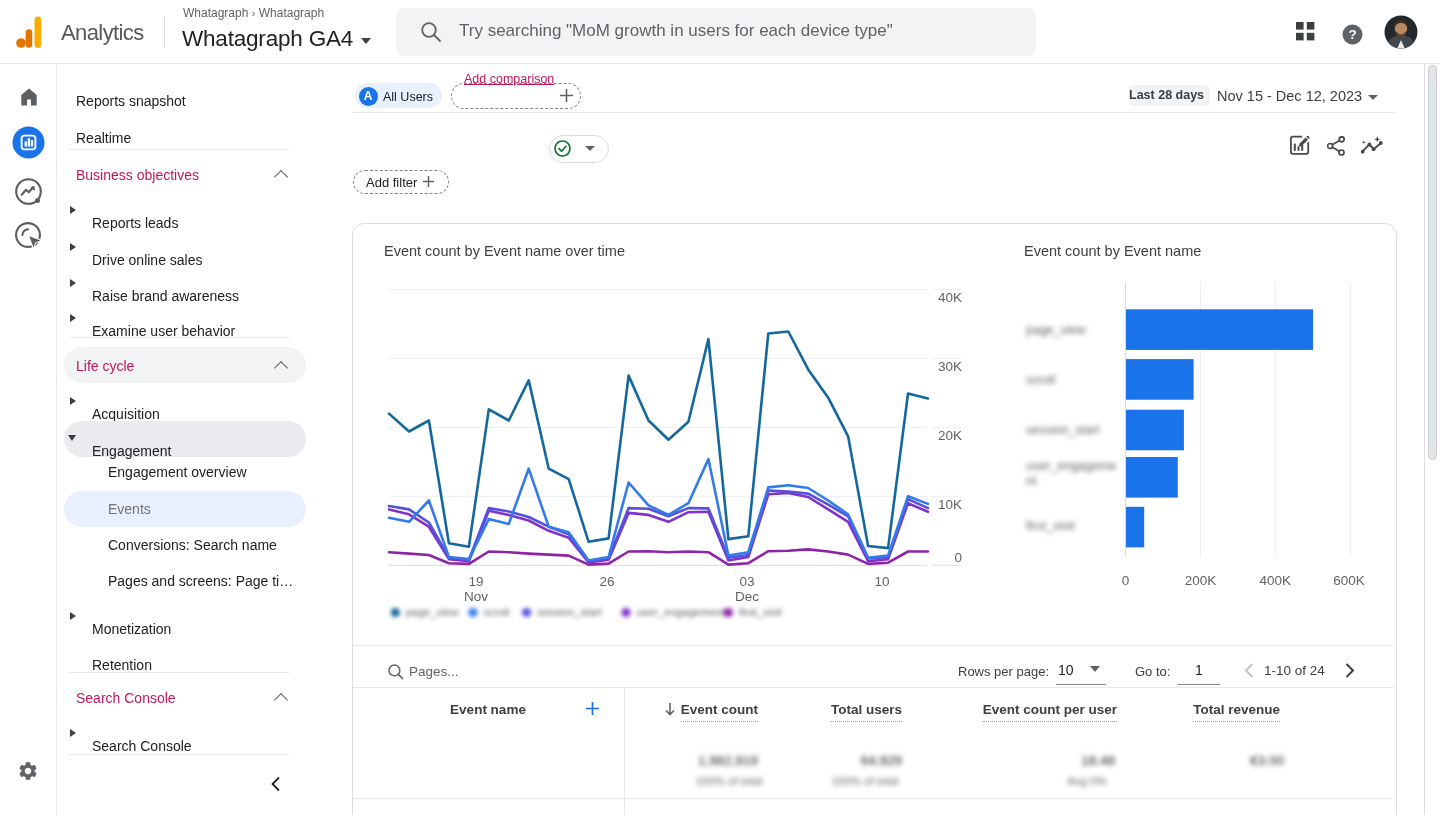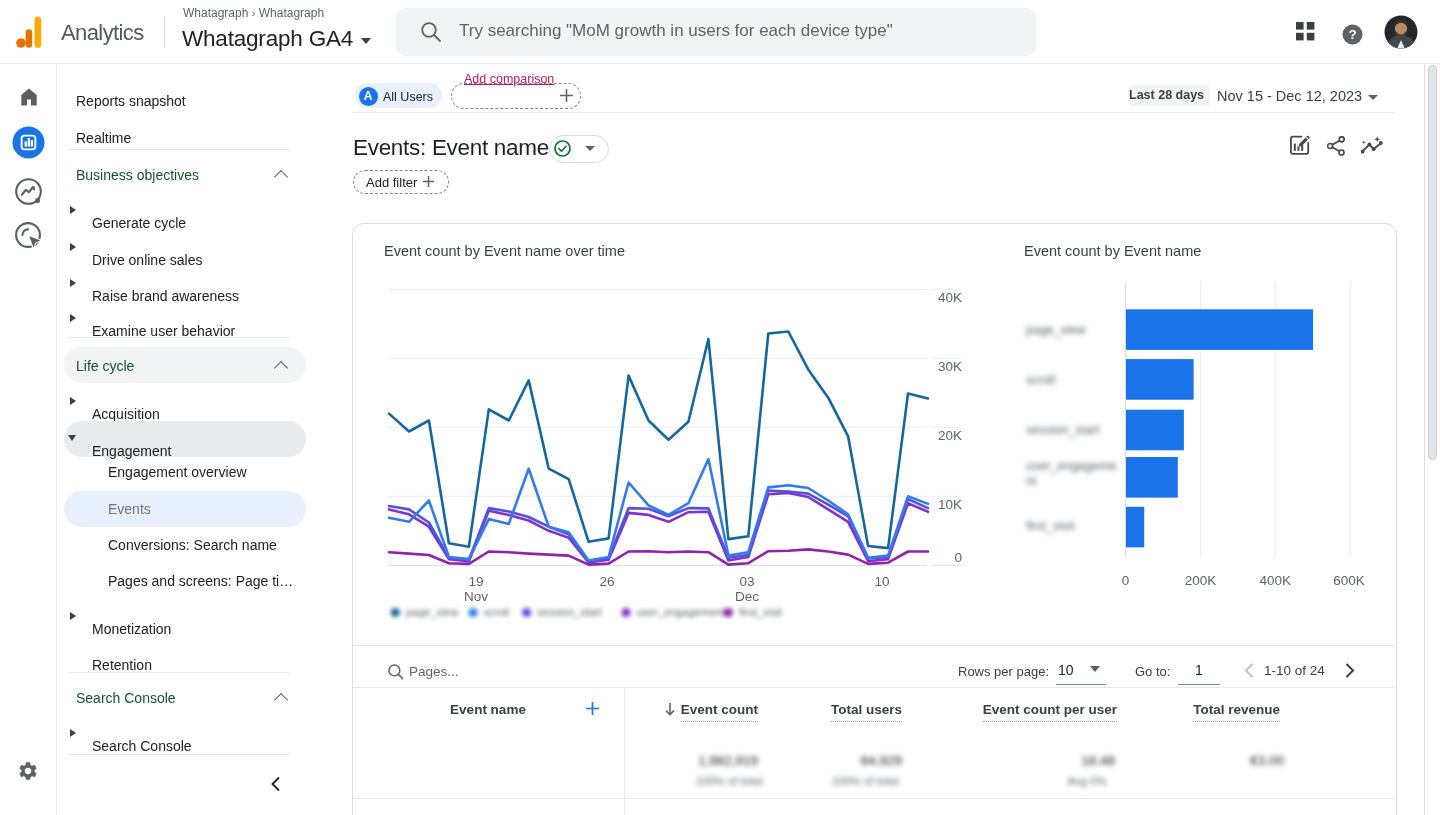--- a/index.html
+++ b/index.html
@@ -1,21 +1,21 @@
 <!DOCTYPE html>
 <html><head>
 <meta charset="utf-8">
 <style>
 html,body{margin:0;padding:0;}
 body{width:1440px;height:815px;overflow:hidden;background:#fff;font-family:"Liberation Sans",sans-serif;-webkit-font-smoothing:antialiased;}
 .abs{position:absolute;}
 .page{position:relative;width:1440px;height:815px;overflow:hidden;background:#fff;}
 .hdiv{position:absolute;height:1px;background:#e8eaed;}
 .navitem{position:absolute;left:92px;font-size:14px;color:#202124;white-space:nowrap;margin-top:12px;}
-.navhead{position:absolute;left:76px;font-size:14px;color:#14532d;white-space:nowrap;}
+.navhead{position:absolute;left:76px;font-size:14px;color:#be185d;white-space:nowrap;}
 .subitem{position:absolute;left:108px;font-size:14px;color:#202124;white-space:nowrap;}
 .tri{position:absolute;width:0;height:0;border-top:4.5px solid transparent;border-bottom:4.5px solid transparent;border-left:6px solid #3c4043;}
 .trid{position:absolute;width:0;height:0;border-left:4.5px solid transparent;border-right:4.5px solid transparent;border-top:6px solid #3c4043;}
 .chev{position:absolute;width:9px;height:9px;border-left:1.7px solid #5f6368;border-top:1.7px solid #5f6368;transform:rotate(45deg);}
 .blur{filter:blur(2.4px);}
 .blur2{filter:blur(2.2px);}
 </style>
 </head>
 <body>
 <div class="page">
@@ -89,21 +89,21 @@
 <svg class="abs" style="left:17px;top:760px;" width="22" height="22" viewBox="0 0 24 24">
   <path fill="#5f6368" d="M19.14 12.94c.04-.3.06-.61.06-.94 0-.32-.02-.64-.07-.94l2.03-1.58c.18-.14.23-.41.12-.61l-1.92-3.32c-.12-.22-.37-.29-.59-.22l-2.39.96c-.5-.38-1.03-.7-1.62-.94l-.36-2.54c-.04-.24-.24-.41-.48-.41h-3.84c-.24 0-.43.17-.47.41l-.36 2.54c-.59.24-1.13.57-1.62.94l-2.39-.96c-.22-.08-.47 0-.59.22L2.74 8.87c-.12.21-.08.47.12.61l2.03 1.58c-.05.3-.09.63-.09.94s.02.64.07.94l-2.03 1.58c-.18.14-.23.41-.12.61l1.92 3.32c.12.22.37.29.59.22l2.39-.96c.5.38 1.03.7 1.62.94l.36 2.54c.05.24.24.41.48.41h3.84c.24 0 .44-.17.47-.41l.36-2.54c.59-.24 1.13-.56 1.62-.94l2.39.96c.22.08.47 0 .59-.22l1.92-3.32c.12-.22.07-.47-.12-.61l-2.01-1.58zM12 15.6c-1.98 0-3.6-1.62-3.6-3.6s1.62-3.6 3.6-3.6 3.6 1.62 3.6 3.6-1.62 3.6-3.6 3.6z"></path>
 </svg>
 
 <div class="navitem" style="left:76px;top:81px;">Reports snapshot</div>
 <div class="navitem" style="left:76px;top:117.5px;">Realtime</div>
 <div class="hdiv" style="left:68px;top:149px;width:222px;"></div>
 <div class="navhead" style="top:167px;">Business objectives</div>
 <div class="chev" style="left:276px;top:172px;"></div>
 <div class="tri" style="left:70px;top:206px;"></div>
-    <div class="navitem" style="top:203px;">Generate cycle</div>
+    <div class="navitem" style="top:203px;">Reports leads</div>
 <div class="tri" style="left:70px;top:243px;"></div>
     <div class="navitem" style="top:240px;">Drive online sales</div>
 <div class="tri" style="left:70px;top:278.5px;"></div>
     <div class="navitem" style="top:275.5px;">Raise brand awareness</div>
 <div class="tri" style="left:70px;top:314px;"></div>
     <div class="navitem" style="top:311px;">Examine user behavior</div>
 <div class="hdiv" style="left:68px;top:337px;width:222px;"></div>
 <div class="abs" style="left:64px;top:347px;width:242px;height:36px;background:#f1f3f4;border-radius:18px;"></div>
 <div class="navhead" style="top:358px;">Life cycle</div>
 <div class="chev" style="left:276px;top:363px;"></div>
@@ -137,21 +137,20 @@
 <div class="abs" style="left:451px;top:83px;width:128px;height:24px;border:1px dashed #80868b;border-radius:13px;"></div>
 <div class="abs" style="left:464px;top:72px;font-size:12.5px;color:#be185d;text-decoration:underline;">Add comparison</div>
 <svg class="abs" style="left:560px;top:89px;" width="13" height="13" viewBox="0 0 13 13">
       <path d="M6.5 0 V13 M0 6.5 H13" stroke="#5f6368" stroke-width="1.6"></path>
     </svg>
 <div class="abs" style="left:1129px;top:85px;width:81px;height:21px;background:#f1f3f4;border-radius:4px;text-align:left;line-height:21px;font-size:12.5px;font-weight:bold;color:#3c4043;">Last 28 days</div>
 <div class="abs" style="left:1217px;top:88px;font-size:14.5px;color:#3c4043;">Nov 15 - Dec 12, 2023</div>
 <div class="trid" style="left:1368px;top:95px;border-left-width:5px;border-right-width:5px;border-top-width:5.5px;border-top-color:#5f6368;"></div>
 <div class="hdiv" style="left:352px;top:112px;width:1043px;"></div>
 
-<div class="abs" style="left:353px;top:135px;font-size:22.5px;color:#1f2124;letter-spacing:-0.3px;">Events: Event name</div>
 <div class="abs" style="left:549px;top:135px;width:58px;height:26px;border:1px solid #dadce0;border-radius:14px;"></div>
 <svg class="abs" style="left:554px;top:140px;" width="17" height="17" viewBox="0 0 17 17">
   <circle cx="8.5" cy="8.5" r="7.5" fill="none" stroke="#137333" stroke-width="1.7"></circle>
   <path d="M5 8.7 L7.5 11.2 L12 6.3" fill="none" stroke="#137333" stroke-width="1.7" stroke-linecap="round" stroke-linejoin="round"></path>
 </svg>
 <div class="trid" style="left:585px;top:146px;border-left-width:5px;border-right-width:5px;border-top-width:5.5px;border-top-color:#5f6368;"></div>
 <svg class="abs" style="left:1289px;top:134px;" width="22" height="22" viewBox="0 0 22 22">
   <path fill="none" stroke="#47494d" stroke-width="1.8" d="M13.2 2.6 H3.6 A1.7 1.7 0 0 0 1.9 4.3 V18.1 A1.7 1.7 0 0 0 3.6 19.8 H17.5 A1.7 1.7 0 0 0 19.2 18.1 V8.2"></path>
   <rect x="4.8" y="9.6" width="2" height="7.2" fill="#47494d"></rect>
   <rect x="8.5" y="12.3" width="2" height="4.5" fill="#47494d"></rect>

